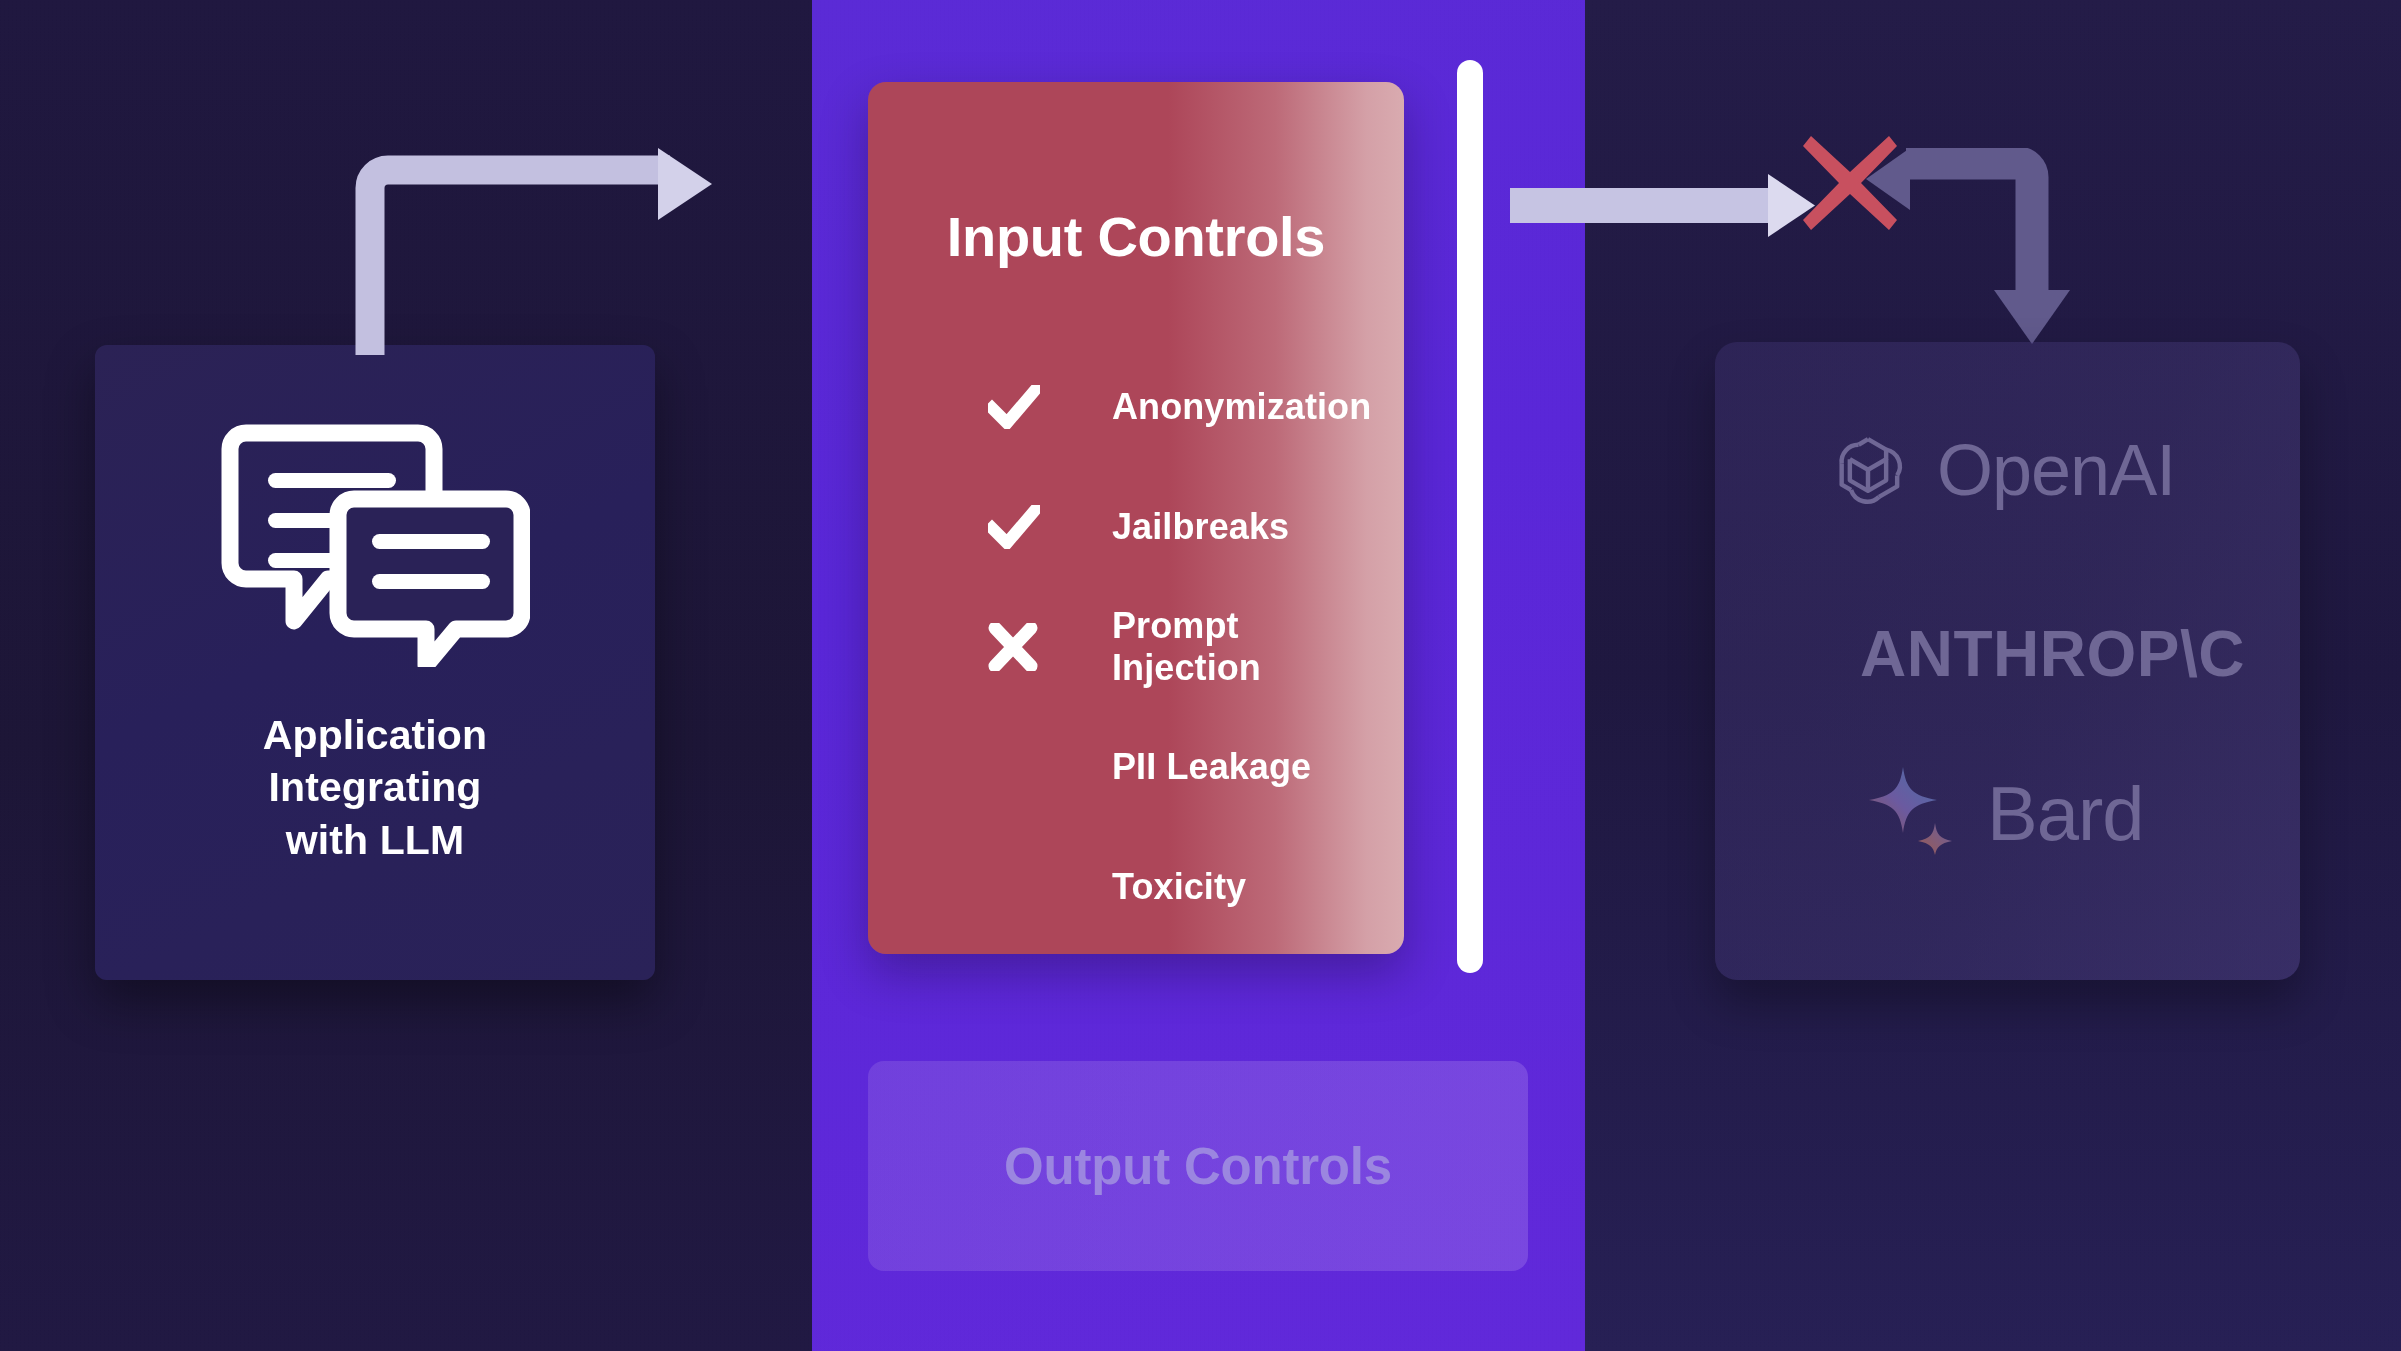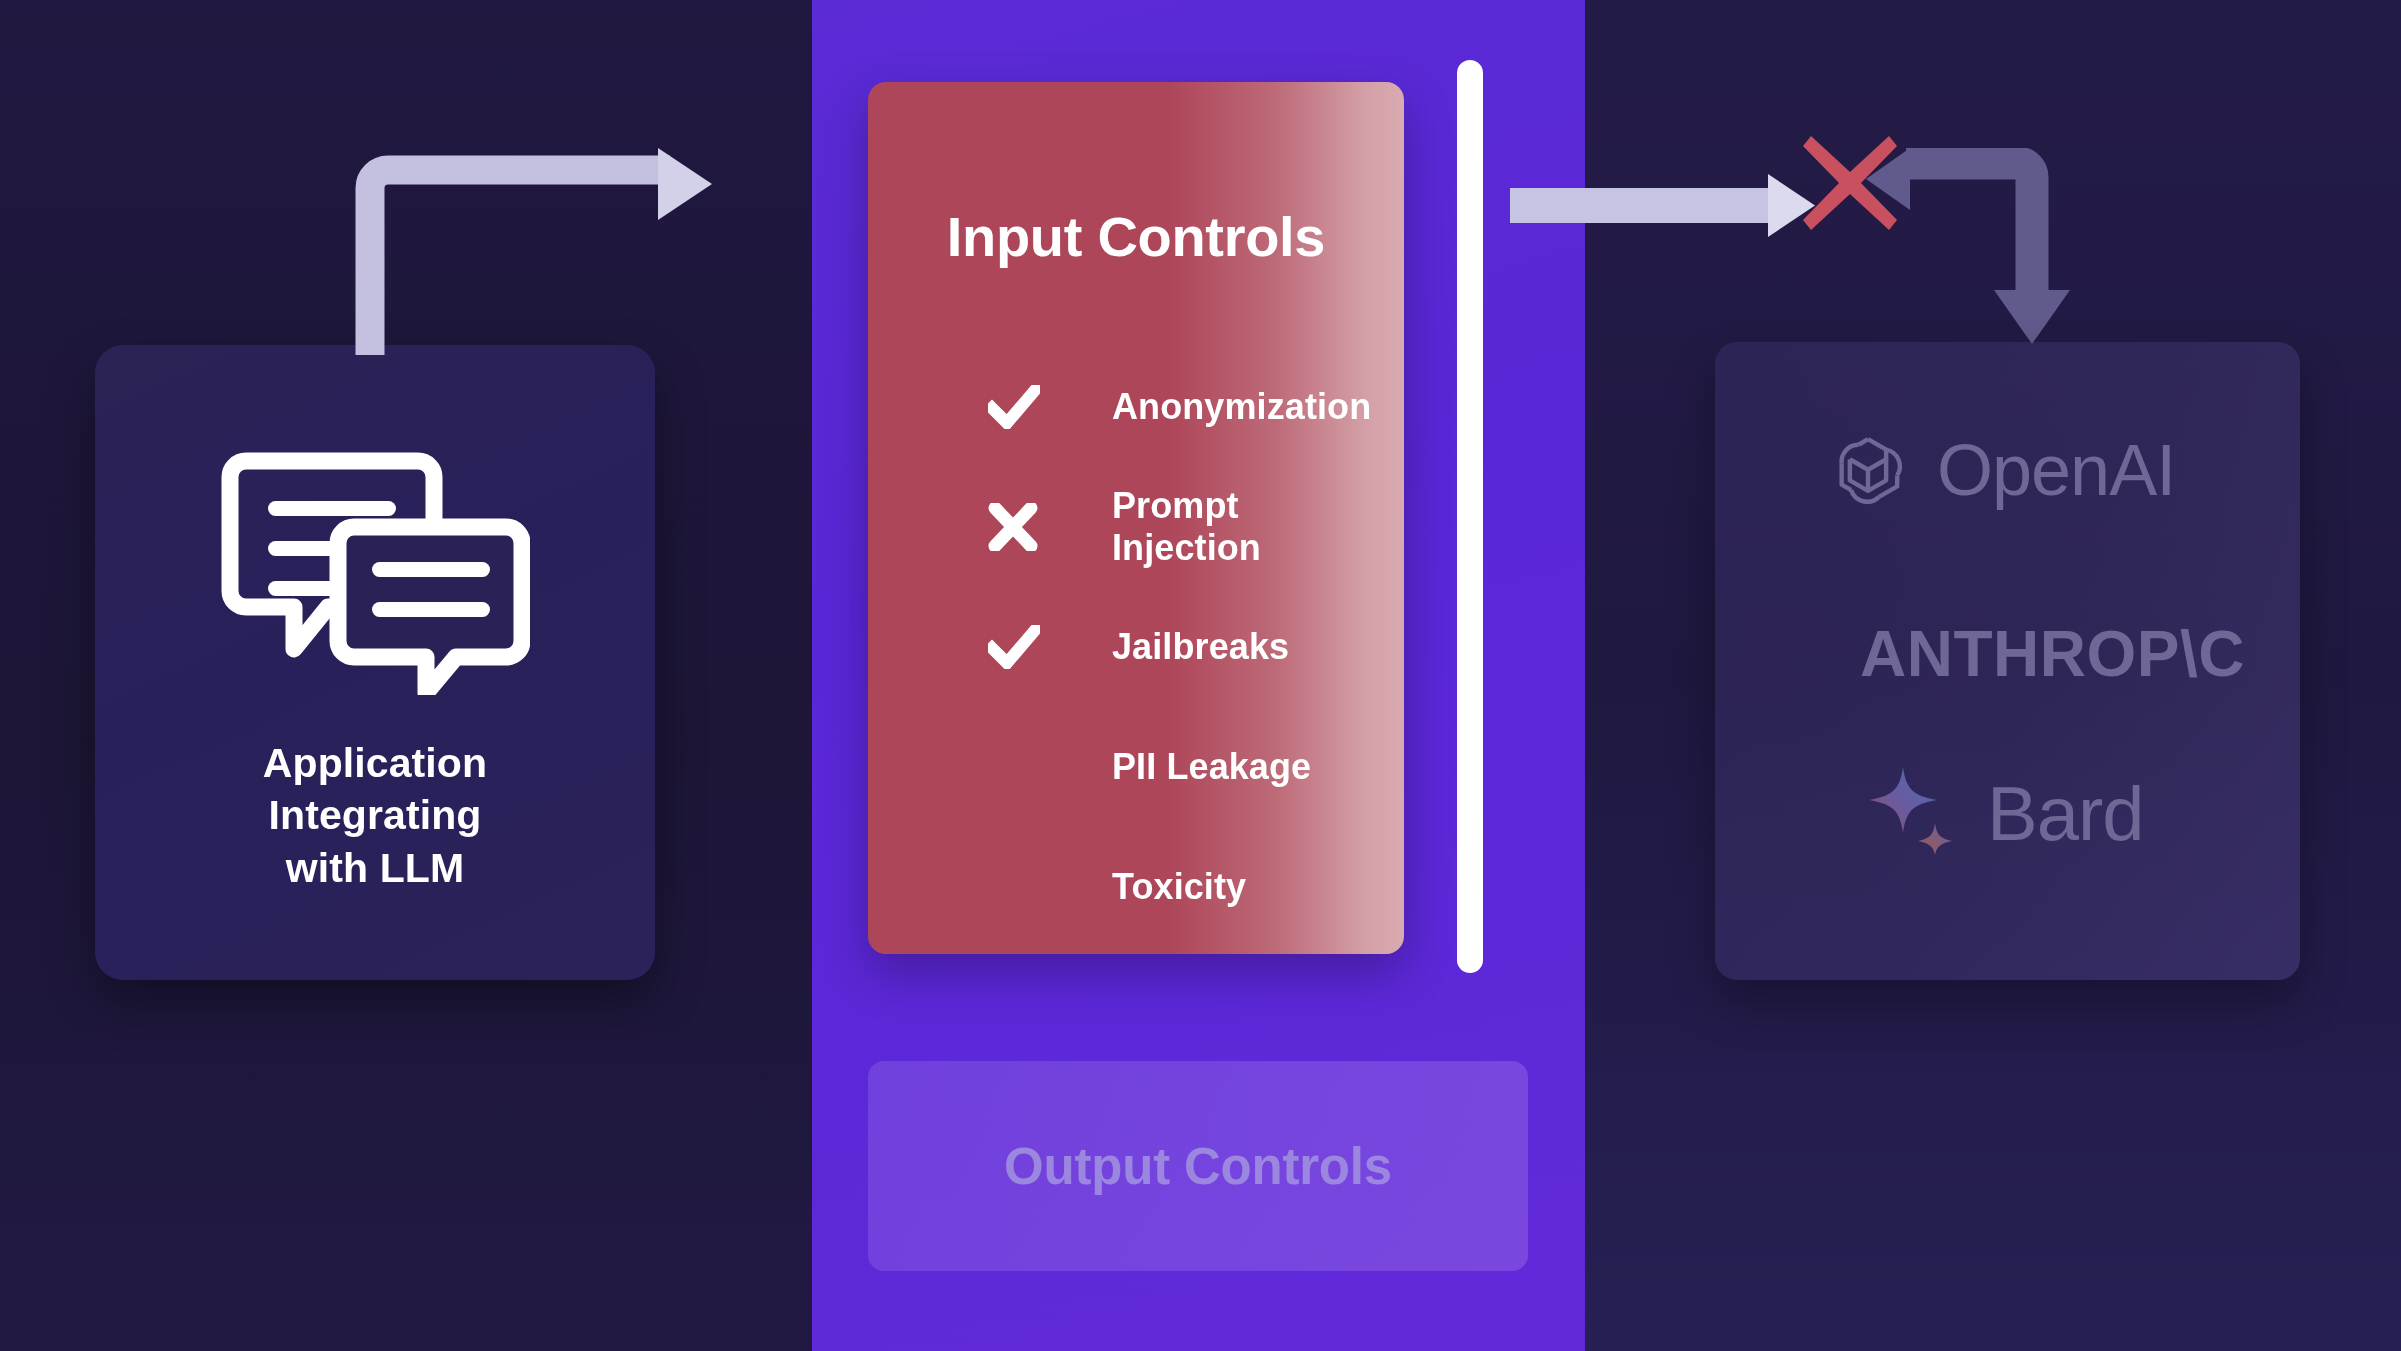--- a/index.html
+++ b/index.html
@@ -31,26 +31,26 @@
   .noise {
     position: absolute; inset: 0; pointer-events: none; opacity: .35;
     background-image:
       repeating-linear-gradient(0deg, rgba(255,255,255,.012) 0 1px, transparent 1px 3px),
       repeating-linear-gradient(90deg, rgba(0,0,0,.02) 0 1px, transparent 1px 4px);
   }
 
   
   .app-card {
     position: absolute; left: 95px; top: 345px; width: 560px; height: 635px;
-    border-radius: 28px;
+    border-radius: 12px;
     background: linear-gradient(155deg, #2b2255 0%, #28205a 45%, #2a2258 100%);
     box-shadow: 0 22px 48px rgba(0,0,0,.38);
     display: flex; flex-direction: column;
     align-items: center; justify-content: flex-start;
-    padding-top: 100px;
+    padding-top: 72px;
   }
   .chat-icon { width: 310px; height: 250px; display: block; }
   .app-label {
     margin-top: 42px;
     color: #ffffff;
     font-size: 41px; font-weight: bold; line-height: 1.28;
     text-align: center; letter-spacing: .1px;
   }
 
   
@@ -167,34 +167,34 @@
         <span class="ctrl-mark">
           <svg width="52" height="44" viewBox="0 0 52 44">
             <path d="M4 23 L19 38 L48 4" stroke="#ffffff" stroke-width="12" fill="none" stroke-linecap="square" stroke-linejoin="miter"></path>
           </svg>
         </span>
         <span class="ctrl-label">Anonymization</span>
       </div>
 
       <div class="ctrl-row">
         <span class="ctrl-mark">
+          <svg width="52" height="44" viewBox="0 0 52 44">
+            <path d="M4 23 L19 38 L48 4" stroke="#ffffff" stroke-width="12" fill="none" stroke-linecap="square" stroke-linejoin="miter"></path>
+          </svg>
+        </span>
+        <span class="ctrl-label">Jailbreaks</span>
+      </div>
+
+      <div class="ctrl-row">
+        <span class="ctrl-mark">
           <svg width="50" height="48" viewBox="0 0 50 48">
             <path d="M7 5 L43 43 M43 5 L7 43" stroke="#ffffff" stroke-width="13" stroke-linecap="round" fill="none"></path>
           </svg>
         </span>
         <span class="ctrl-label">Prompt Injection</span>
-      </div>
-
-      <div class="ctrl-row">
-        <span class="ctrl-mark">
-          <svg width="52" height="44" viewBox="0 0 52 44">
-            <path d="M4 23 L19 38 L48 4" stroke="#ffffff" stroke-width="12" fill="none" stroke-linecap="square" stroke-linejoin="miter"></path>
-          </svg>
-        </span>
-        <span class="ctrl-label">Jailbreaks</span>
       </div>
 
       <div class="ctrl-row">
         <span class="ctrl-mark"></span>
         <span class="ctrl-label">PII Leakage</span>
       </div>
 
       <div class="ctrl-row">
         <span class="ctrl-mark"></span>
         <span class="ctrl-label">Toxicity</span>

